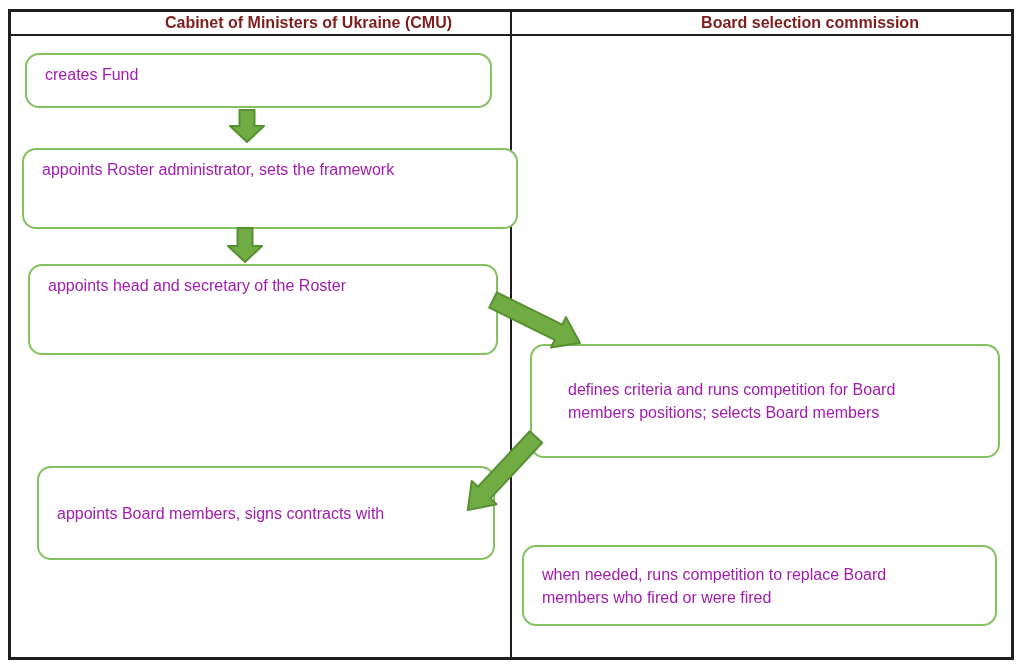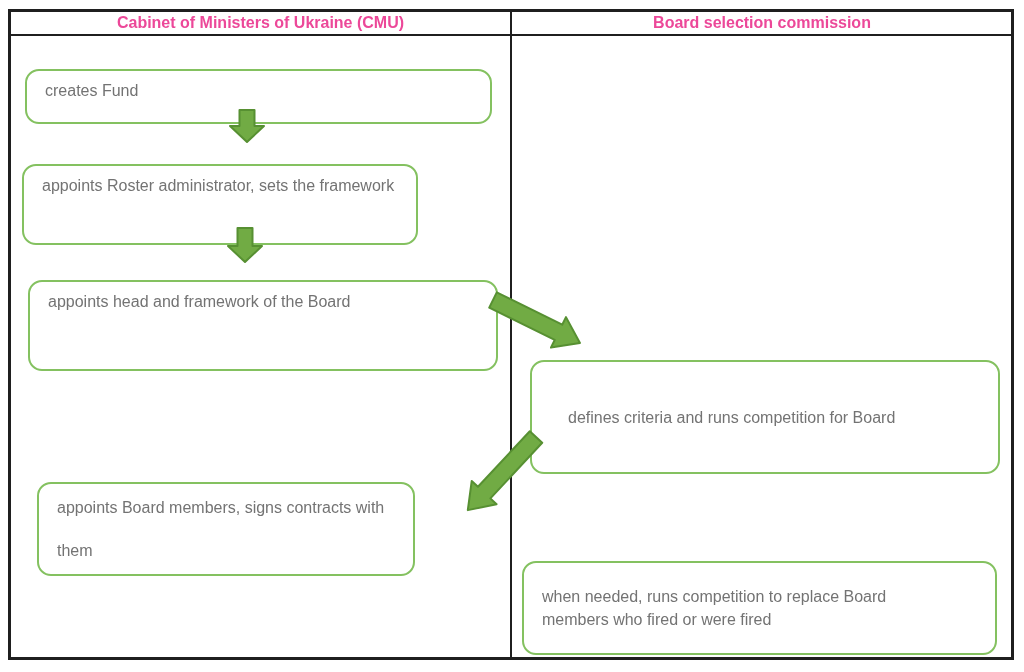--- a/index.html
+++ b/index.html
@@ -42,47 +42,47 @@
   }
   .header-cell {
     position: absolute;
     top: 11px;
     height: 23px;
     display: flex;
     align-items: center;
     justify-content: center;
     font-size: 16px;
     font-weight: bold;
-    color: #ec4899;
+    color: #7f1d1d;
+    padding-left: 48px;
   }
   .header-left  { left: 11px;  width: 499px; }
   .header-right { left: 512px; width: 500px; }
   .node {
     position: absolute;
     box-sizing: border-box;
     border: 2px solid #84c160;
     border-radius: 14px;
     background: #ffffff;
-    color: #737373;
+    color: #a21caf;
     font-size: 16px;
     line-height: 23px;
     padding-left: 18px;
     padding-right: 12px;
     display: flex;
     flex-direction: column;
-    margin-top: 16px;
   }
   .node.top-aligned { justify-content: flex-start; padding-top: 8px; }
   .node.centered    { justify-content: center; }
   .node-1 { left: 25px;  top: 53px;  width: 467px; height: 55px;  }
-  .node-2 { left: 22px;  top: 148px; width: 396px; height: 81px;  }
+  .node-2 { left: 22px;  top: 148px; width: 496px; height: 81px;  }
   .node-3 { left: 28px;  top: 264px; width: 470px; height: 91px;  }
   .node-4 { left: 530px; top: 344px; width: 470px; height: 114px; padding-left: 36px; }
-  .node-5 { left: 37px;  top: 466px; width: 378px; height: 94px; gap: 20px;  }
-  .node-6 { left: 522px; top: 545px; width: 475px; height: 94px;  }
+  .node-5 { left: 37px;  top: 466px; width: 458px; height: 94px; gap: 20px;  }
+  .node-6 { left: 522px; top: 545px; width: 475px; height: 81px;  }
   .arrow-layer {
     position: absolute;
     left: 0;
     top: 0;
     width: 1024px;
     height: 672px;
     pointer-events: none;
   }
   .arrow-layer polygon {
     fill: #71ab44;
@@ -106,30 +106,30 @@
 
   <div class="node node-1 top-aligned">
     <div>creates Fund</div>
   </div>
 
   <div class="node node-2 top-aligned">
     <div>appoints Roster administrator, sets the framework</div>
   </div>
 
   <div class="node node-3 top-aligned">
-    <div>appoints head and framework of the Board</div>
+    <div>appoints head and secretary of the Roster</div>
   </div>
 
   <div class="node node-4 centered">
     <div>defines criteria and runs competition for Board</div>
+    <div>members positions; selects Board members</div>
   </div>
 
   <div class="node node-5 centered">
     <div>appoints Board members, signs contracts with</div>
-    <div>them</div>
   </div>
 
   <div class="node node-6 centered">
     <div>when needed, runs competition to replace Board</div>
     <div>members who fired or were fired</div>
   </div>
 
   <svg class="arrow-layer" viewBox="0 0 1024 672" xmlns="http://www.w3.org/2000/svg">
 
     <g transform="translate(247,110) rotate(90)">

